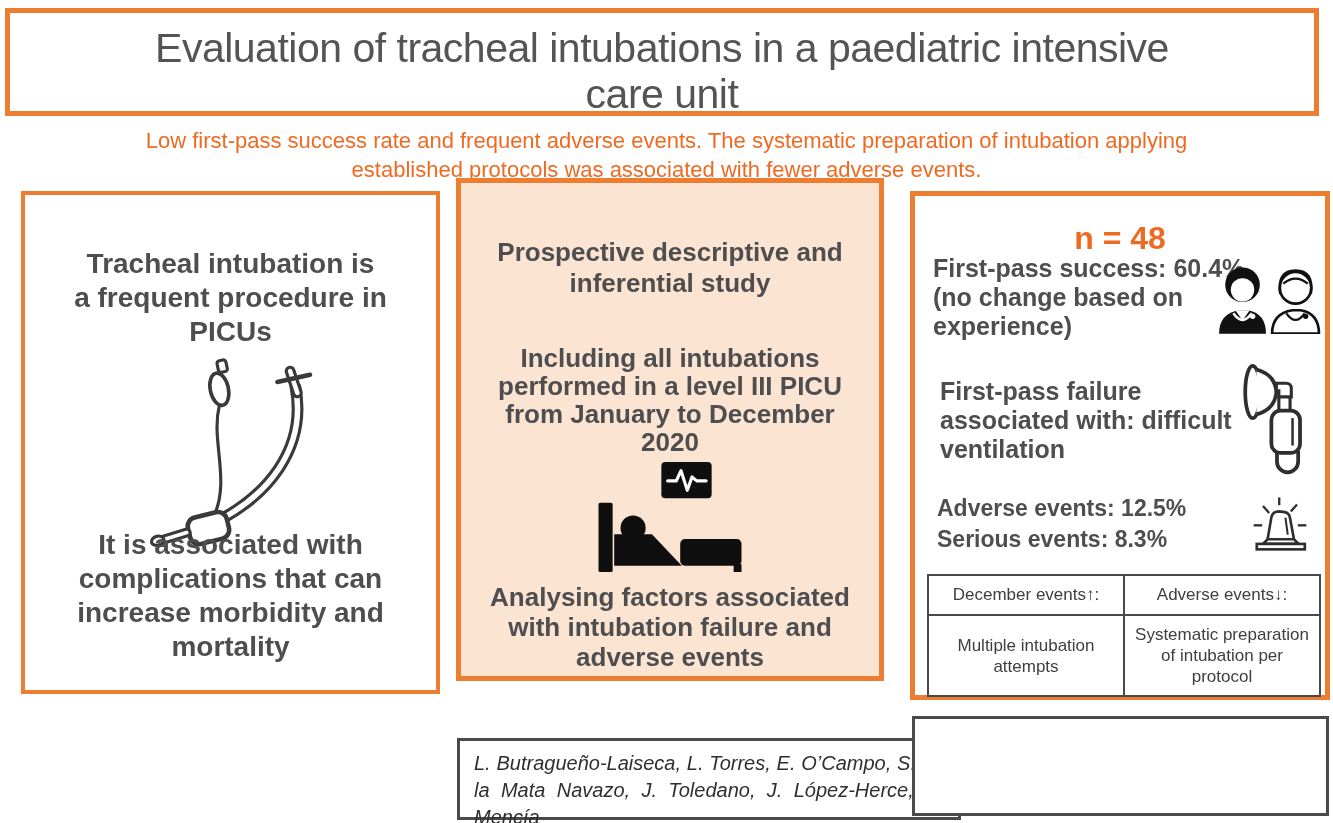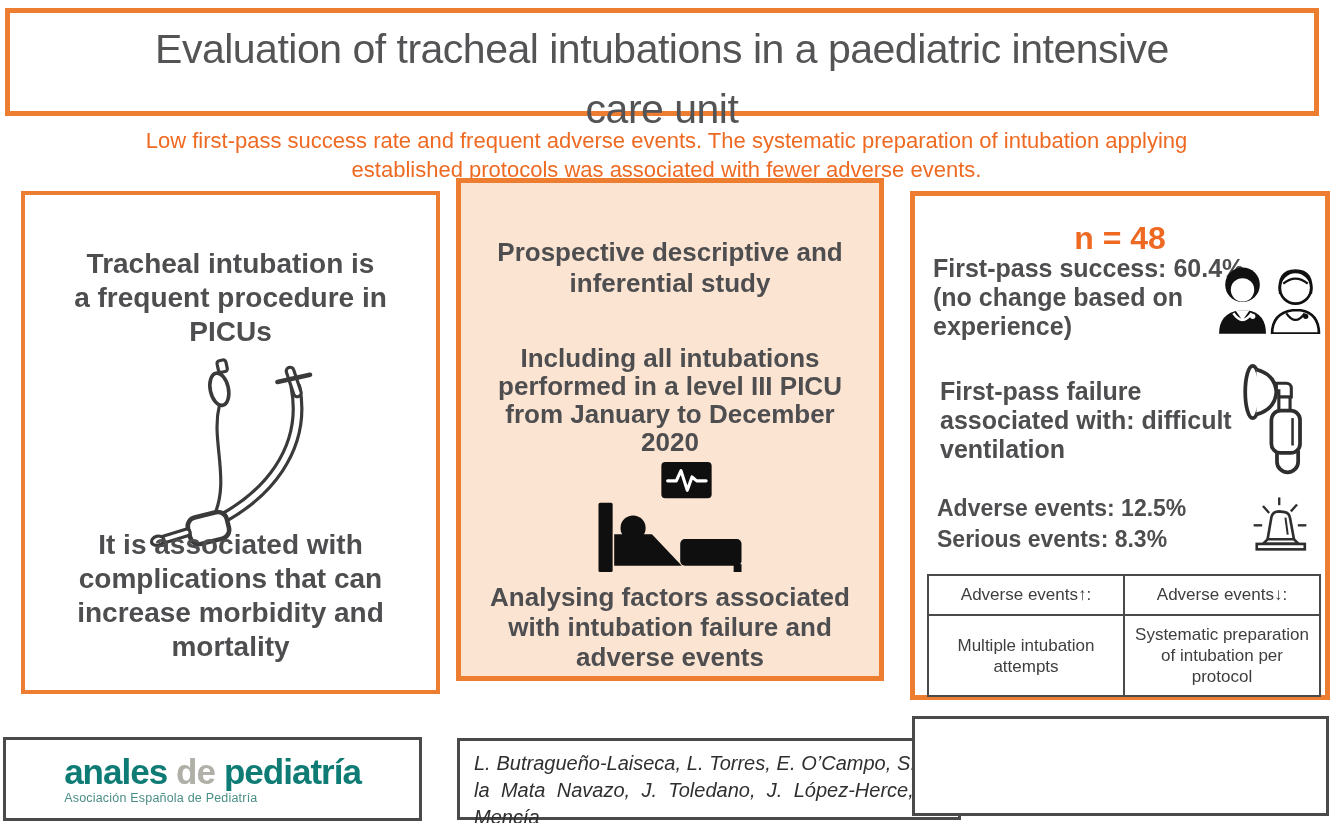--- a/index.html
+++ b/index.html
@@ -16,21 +16,21 @@
   *{box-sizing:border-box;margin:0;padding:0;}
   html,body{background:#fff;}
   #canvas{
     position:relative;width:1333px;height:823px;background:#fff;overflow:hidden;
     font-family:"Liberation Sans","DejaVu Sans",sans-serif;color:var(--ink);
   }
   .pre{white-space:pre-line;}
 
   
   .title-box{position:absolute;left:5px;top:8px;width:1314px;height:108px;border:5px solid var(--orange);background:#fff;}
-  .title{width:100%;text-align:center;padding-top:6px;font-size:41px;line-height:60px;color:var(--title-ink);letter-spacing:-0.5px;}
+  .title{width:100%;text-align:center;padding-top:12px;font-size:41px;line-height:46px;color:var(--title-ink);letter-spacing:-0.5px;}
   .subtitle{position:absolute;left:0;top:126px;width:100%;text-align:center;font-size:22px;line-height:29px;color:var(--orange-text);}
 
   
   .panel{position:absolute;border:5px solid var(--orange);background:#fff;}
   .panel.left{left:21px;top:191px;width:419px;height:503px;border-width:4px;}
   .panel.mid{left:456px;top:178px;width:428px;height:503px;background:var(--peach);}
   .panel.right{left:910px;top:191px;width:420px;height:509px;}
 
   .lp-top{margin-top:52px;text-align:center;font-weight:bold;font-size:28px;line-height:34px;}
   .tube-icon{position:absolute;left:50%;top:158px;transform:translateX(-52%);}
@@ -197,41 +197,33 @@
       <path d="M24,58 L29,29 Q31,22 39,22 L46,23 Q52,24 53,31 L58,58 Z" fill="#FFFFFF" stroke="#2E2E2E" stroke-width="3.4"></path>
       <line x1="47" y1="30" x2="50" y2="52" stroke="#2E2E2E" stroke-width="2.6"></line>
 
       <path d="M18,64 L24,58 H58 L64,64 Z" fill="#FFFFFF" stroke="#2E2E2E" stroke-width="3.4"></path>
       <rect x="10" y="64" width="62" height="7" fill="#FFFFFF" stroke="#2E2E2E" stroke-width="3.4"></rect>
     </svg>
 
     <table class="events-table">
       <thead>
         <tr>
-          <th>Adverse events↑:</th>
+          <th>December events↑:</th>
           <th>Adverse events↓:</th>
         </tr>
       </thead>
       <tbody>
         <tr>
           <td>Multiple intubation attempts</td>
           <td>Systematic preparation of intubation per protocol</td>
         </tr>
       </tbody>
     </table>
   </section>
 
-  <div class="logo-box">
-    <div class="logo-inner">
-      <div class="logo-line">
-        <span class="w">anales</span><span class="w logo-de">de</span><span class="w">pediatría</span>
-      </div>
-      <div class="logo-tagline">Asociación Española de Pediatría</div>
-    </div>
-  </div>
 
   <div class="authors-box">
     <div class="authors">L. Butragueño-Laiseca, L. Torres, E. O’Campo, S. de la Mata Navazo, J. Toledano, J. López-Herce, S. Mencía</div>
   </div>
 
   <div class="empty-box"></div>
 
 </div>
 
 </body></html>

